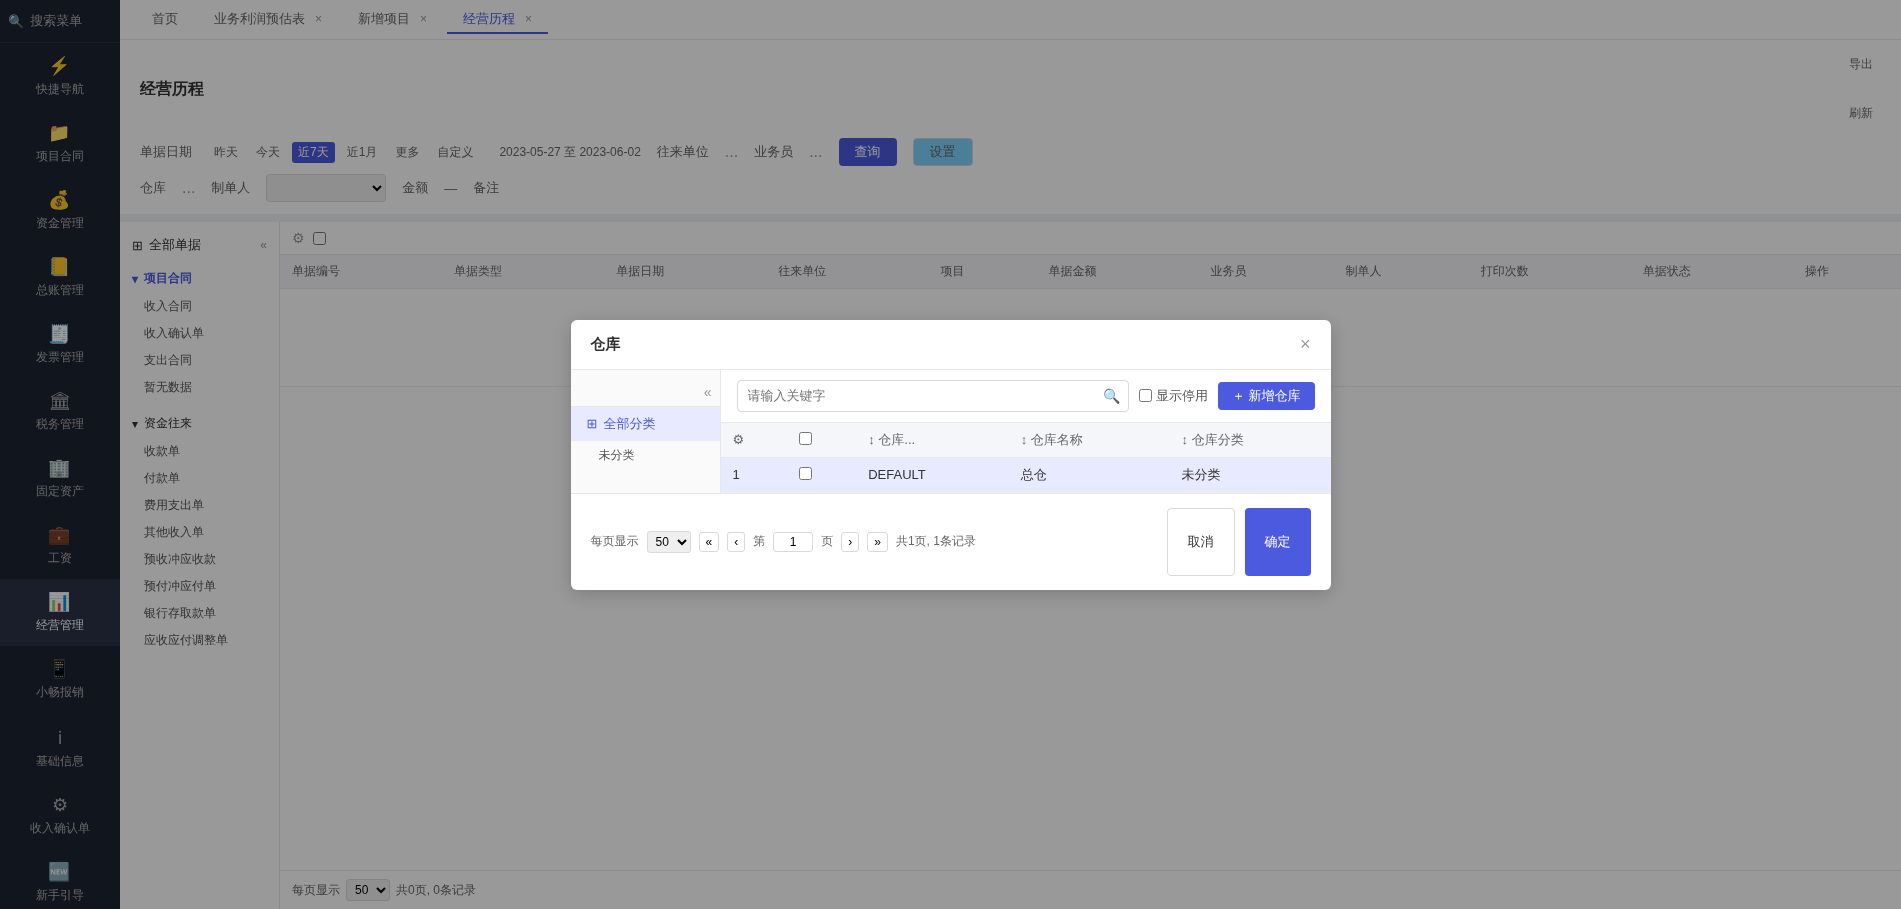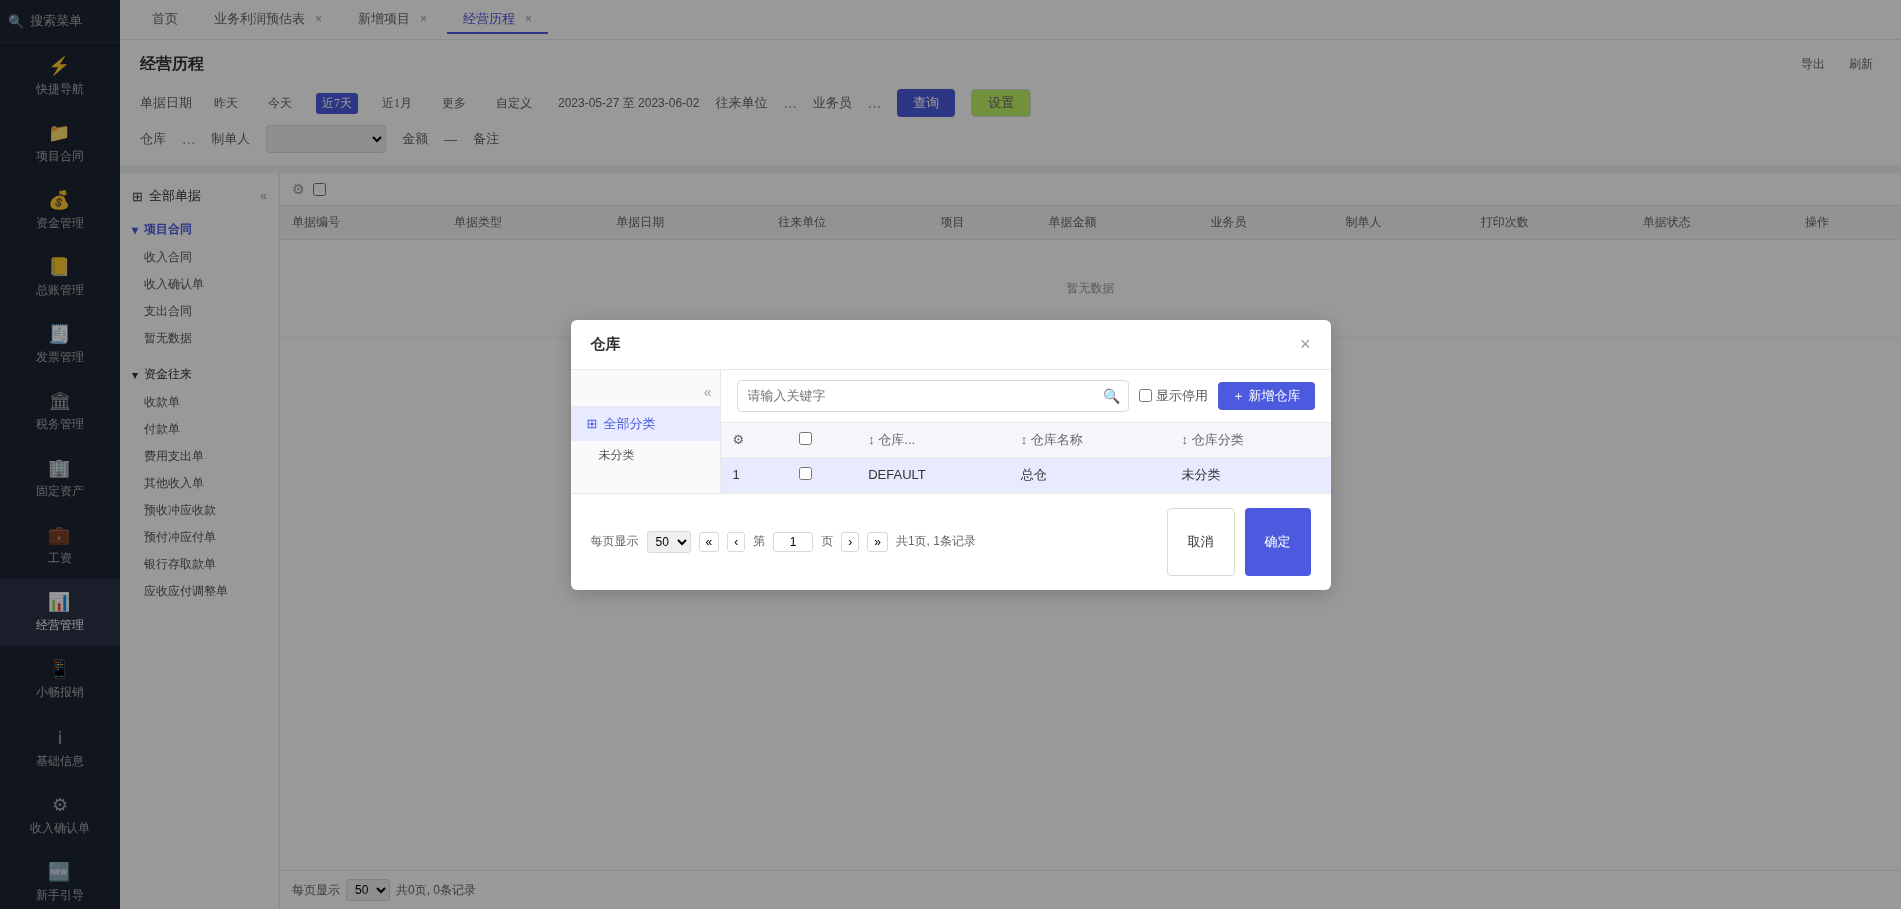--- a/index.html
+++ b/index.html
@@ -17,33 +17,33 @@
 
     
     .tabs { display: flex; align-items: center; background: #fff; border-bottom: 1px solid #e8e8e8; padding: 0 16px; height: 40px; gap: 4px; }
     .tab { padding: 0 16px; height: 28px; display: flex; align-items: center; cursor: pointer; font-size: 13px; color: #666; border-bottom: 2px solid transparent; gap: 6px; }
     .tab.active { color: #4b5ade; border-bottom: 2px solid #4b5ade; }
     .tab-close-btn { margin-left: 4px; color: #999; font-size: 12px; }
 
     
     .page-header { padding: 12px 20px 0; background: #fff; display: flex; align-items: center; justify-content: space-between; }
     .page-title { font-size: 16px; font-weight: bold; color: #333; }
-    .page-actions { display: flex; gap: 8px; }
+    .page-actions { display: flex; gap: 24px; flex-direction: column; }
     .btn-export, .btn-refresh { font-size: 12px; color: #666; padding: 4px 8px; cursor: pointer; background: none; border: none; }
 
     
     .filter-area { background: #fff; padding: 12px 20px; display: flex; flex-direction: column; gap: 8px; margin-bottom: 8px; }
     .filter-row { display: flex; align-items: center; gap: 16px; flex-wrap: wrap; }
     .filter-label { color: #666; font-size: 13px; white-space: nowrap; }
-    .filter-date-options { display: flex; gap: 18px; align-items: center; font-family: Liberation Serif, serif; }
+    .filter-date-options { display: flex; gap: 6px; align-items: center; }
     .date-option { font-size: 12px; color: #666; cursor: pointer; padding: 2px 6px; border-radius: 3px; }
     .date-option.active { background: #4b5ade; color: #fff; }
     .filter-dots { color: #999; font-size: 16px; cursor: pointer; }
     .btn-query { background: #4b5ade; color: #fff; border: none; border-radius: 4px; padding: 4px 16px; font-size: 13px; cursor: pointer; height: 28px; }
-    .btn-settings { background: #bef264; color: #666; border: 1px solid #d9d9d9; border-radius: 4px; padding: 4px 16px; font-size: 13px; cursor: pointer; height: 28px; }
+    .btn-settings { background: #7dd3fc; color: #666; border: 1px solid #d9d9d9; border-radius: 4px; padding: 4px 16px; font-size: 13px; cursor: pointer; height: 28px; }
 
     
     .filter-row2 { display: flex; align-items: center; gap: 16px; }
     .filter-select { border: 1px solid #d9d9d9; border-radius: 4px; padding: 4px 8px; font-size: 12px; height: 28px; min-width: 120px; }
 
     
     .content-area { flex: 1; display: flex; background: #f0f2f5; overflow: hidden; }
 
     
     .left-panel { width: 160px; background: #fff; border-right: 1px solid #e8e8e8; padding: 8px 0; overflow-y: auto; }

